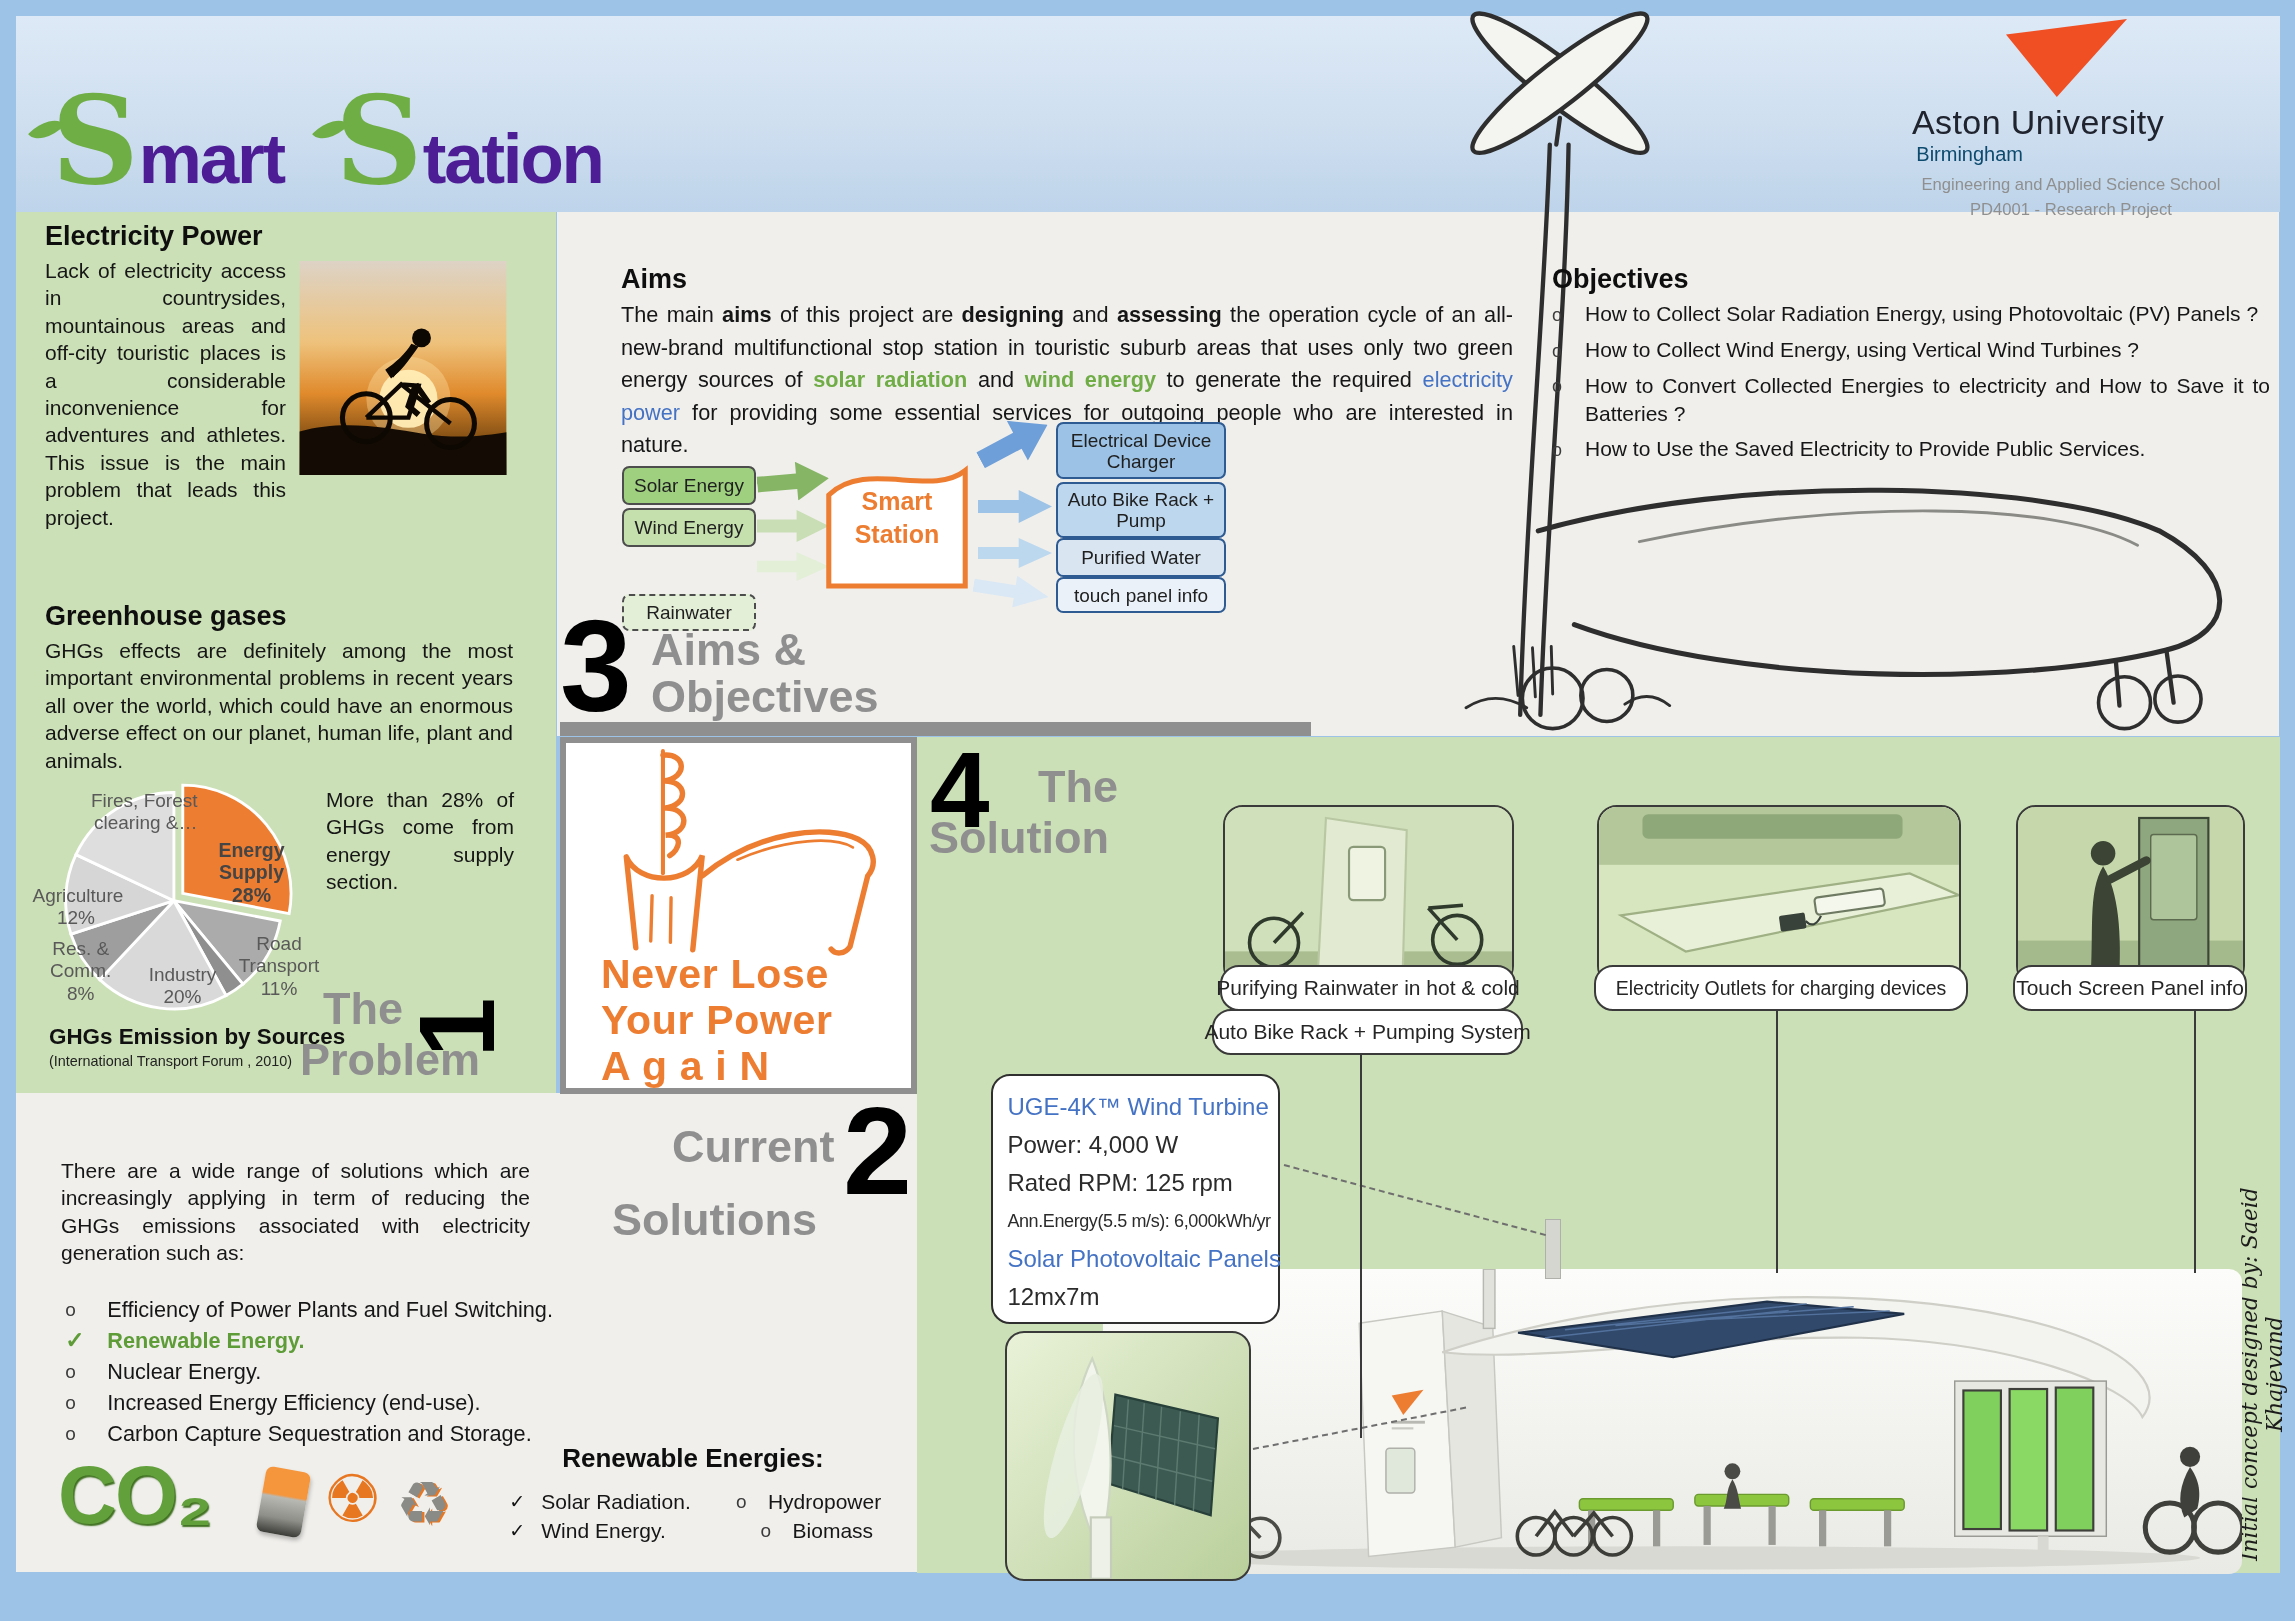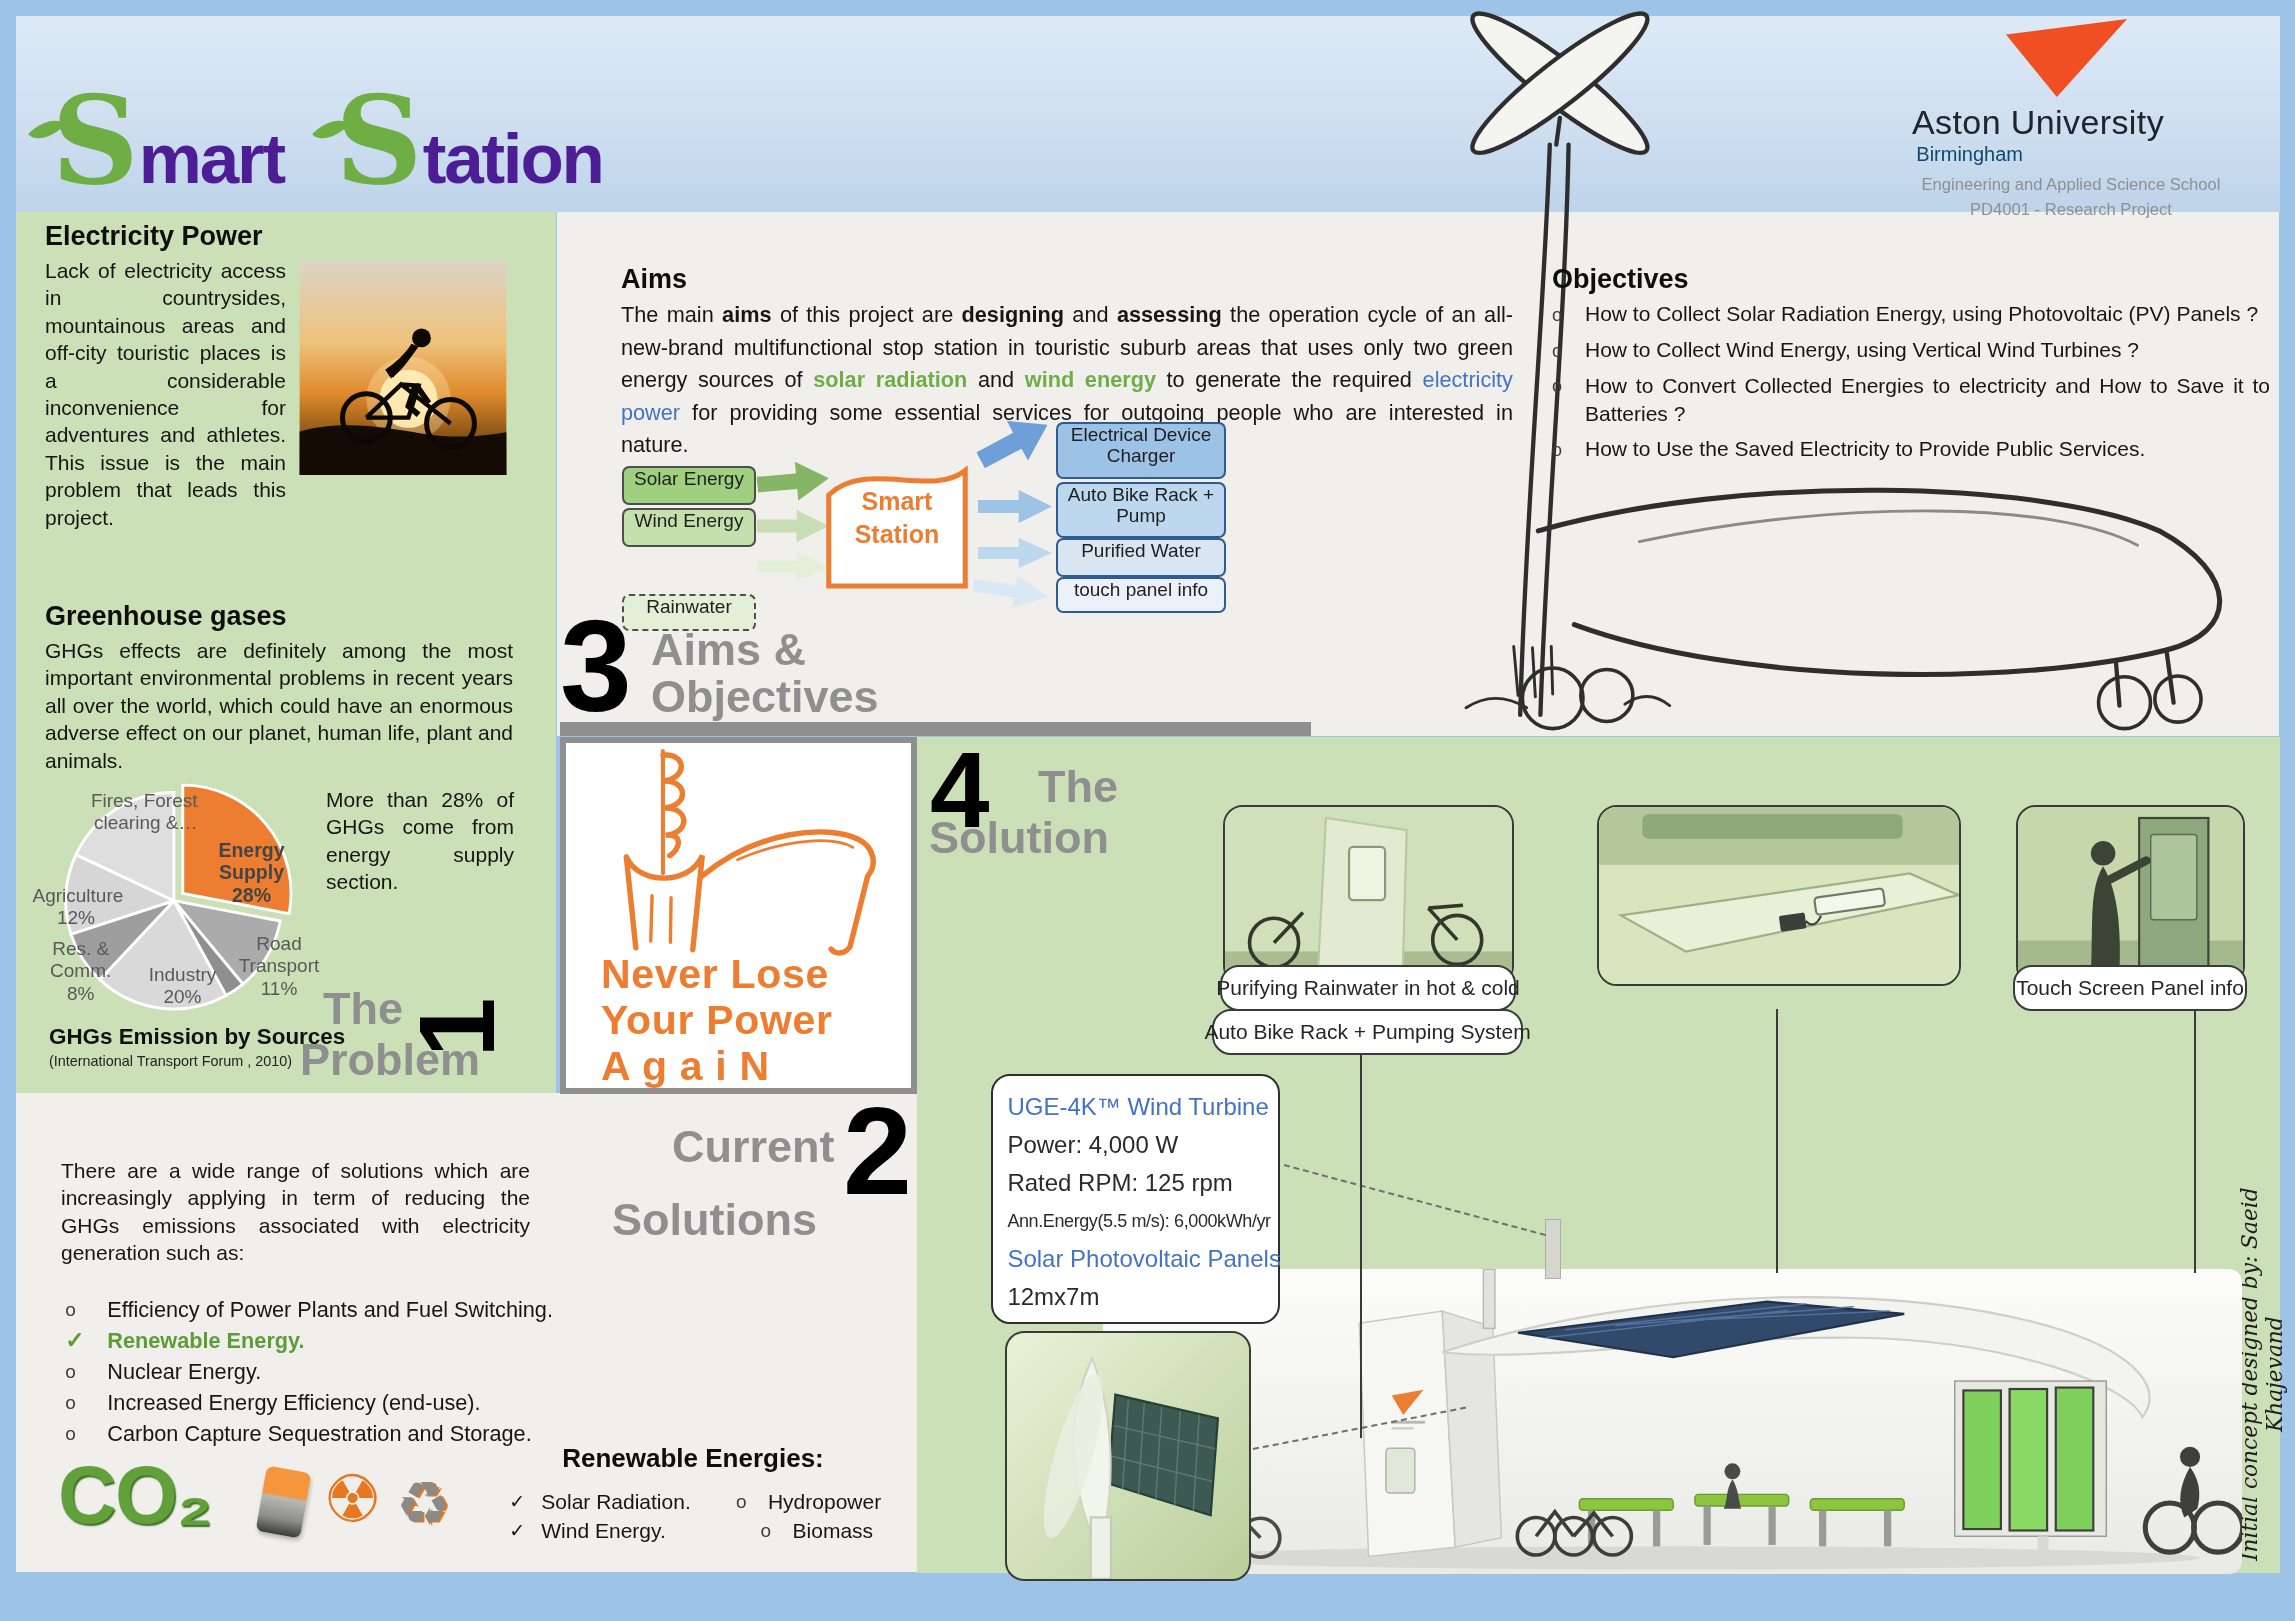--- a/index.html
+++ b/index.html
@@ -16,21 +16,21 @@
   .title{position:absolute;left:30px;top:19px;display:flex;align-items:flex-end;height:169px;}
   .leaf{width:33px;height:19px;background:#6fae45;border-radius:4% 100% 4% 100%;transform:rotate(-44deg);margin:0 -11.6px 49px 0;flex:none;}
   .sbig{font-family:"DejaVu Serif",serif;font-weight:bold;font-size:121px;line-height:.78;color:#6fae45;}
   .trest{font-weight:bold;font-size:71px;line-height:.82;color:#4c1d95;letter-spacing:-2.2px;}
   .aston{position:absolute;left:1912px;top:19px;width:318px;text-align:left;}
   .aston-tri{width:121px;height:78px;background:#f04e23;clip-path:polygon(0 20%,100% 0,42% 100%);margin-left:94px;}
   .aston-name{font-size:34px;color:#20242f;margin-top:5.8px;letter-spacing:0.4px;}
   .aston-city{font-size:20px;color:#0c4a6e;margin:1.4px 0 7.2px 4.3px;}
   .aston-sub{font-size:16.6px;color:#8f8f8f;text-align:center;line-height:24.6px;}
   
-  .fbox{position:absolute;border:2.2px solid #4d4d4d;border-radius:7.2px;display:flex;align-items:flex-start;justify-content:center;
+  .fbox{position:absolute;border:2.2px solid #4d4d4d;border-radius:7.2px;display:flex;align-items:center;justify-content:center;
         font-size:19px;color:#1f1f1f;text-align:center;line-height:21px;}
   .arrowc{position:absolute;clip-path:polygon(0 30%,55% 30%,55% 0,100% 50%,55% 100%,55% 70%,0 70%);}
   
   .card{position:absolute;border:2.9px solid #3a3a3a;border-radius:20px;overflow:hidden;background:#cfe0ba;}
   .cap{position:absolute;background:#fff;border:2.2px solid #3a3a3a;border-radius:19px;display:flex;align-items:center;justify-content:center;
        font-size:21px;color:#262626;white-space:nowrap;z-index:8;}
   .vline{position:absolute;width:2.2px;background:#3a3a3a;z-index:7;}
   .dash{position:absolute;border-top:2.2px dashed #6f6f6f;transform-origin:left center;z-index:6;}
   
   .orow{display:flex;font-size:21px;line-height:28px;margin-bottom:7.2px;color:#161616;}
@@ -286,20 +286,23 @@
       <path d="M128,100 L178,74" stroke="#3c4435" stroke-width="12" stroke-linecap="round"></path>
     </svg>
   </div>
 
   <div class="cap" style="left:1220px;top:965px;width:292px;height:42px;">
       <span>Purifying Rainwater in hot &amp; cold</span>
     </div>
   <div class="cap" style="left:1212px;top:1009px;width:307px;height:42px;">
       <span>Auto Bike Rack + Pumping System</span>
     </div>
+  <div class="cap" style="left:1594px;top:965px;width:370px;height:42px;font-size:19.5px;">
+      <span>Electricity Outlets for charging devices</span>
+    </div>
   <div class="cap" style="left:2013px;top:965px;width:230px;height:42px;">
       <span>Touch Screen Panel info</span>
     </div>
 
   <div class="vline" style="left:1360px;top:1054px;height:384px;"></div>
   <div class="vline" style="left:1776px;top:1009px;height:264px;"></div>
   <div class="vline" style="left:2194px;top:1009px;height:264px;"></div>
   <div class="dash" style="left:1284px;top:1164px;width:271px;transform:rotate(15deg);"></div>
   <div class="dash" style="left:1253px;top:1448px;width:217px;transform:rotate(-11deg);"></div>
   <div class="abs" style="left:1545px;top:1219px;width:14.4px;height:58px;background:#d6d6d0;border:1.4px solid #b0b0aa;z-index:5;"></div>

